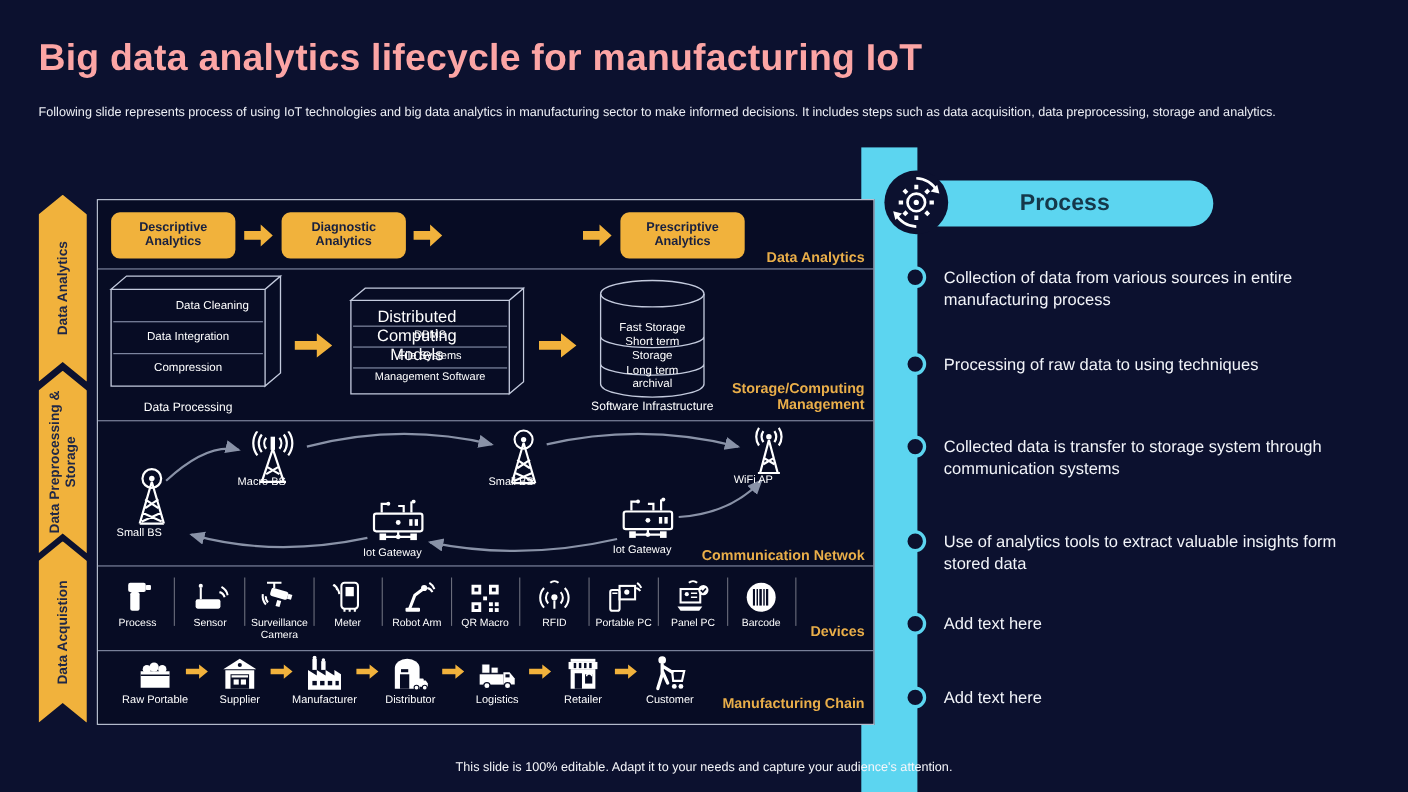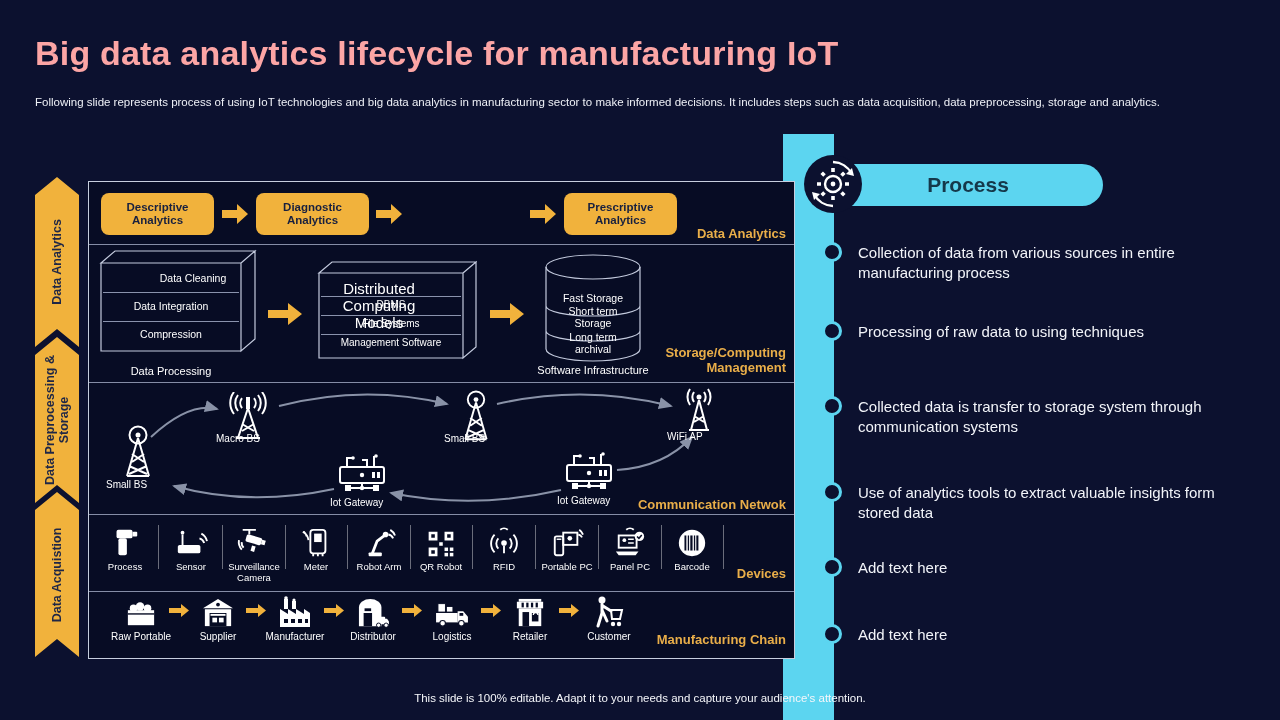--- a/index.html
+++ b/index.html
@@ -296,21 +296,21 @@
       <g fill="#fff">
             <path d="M3 3h10v10H3zm3 3v4h4V6zM21 3h10v10H21zm3 3v4h4V6zM3 21h10v10H3zm3 3v4h4v-4z"></path>
       <rect x="15" y="15" width="4" height="4"></rect>
             <rect x="21" y="21" width="4" height="4"></rect>
             <rect x="27" y="21" width="4" height="4"></rect>
             <rect x="21" y="27" width="4" height="4"></rect>
             <rect x="27" y="27" width="4" height="4"></rect>
           </g>
         </svg>
       </div>
-    <div class="dlabel">QR Robot</div>
+    <div class="dlabel">QR Macro</div>
   </div>
   <div class="dcell" style="left:384px">
     <div class="dicon">
         <svg width="34" height="32" viewBox="0 0 34 34">
       <g stroke="#fff" stroke-width="2" fill="none">
             <path d="M11 12a8 8 0 0 0 0 11M7 8a14 14 0 0 0 0 19M23 12a8 8 0 0 1 0 11M27 8a14 14 0 0 1 0 19M17 20v8M13 3a6 6 0 0 1 8 0"></path>
           </g>
       <circle cx="17" cy="17" r="3" fill="#fff"></circle>
         </svg>
       </div>

